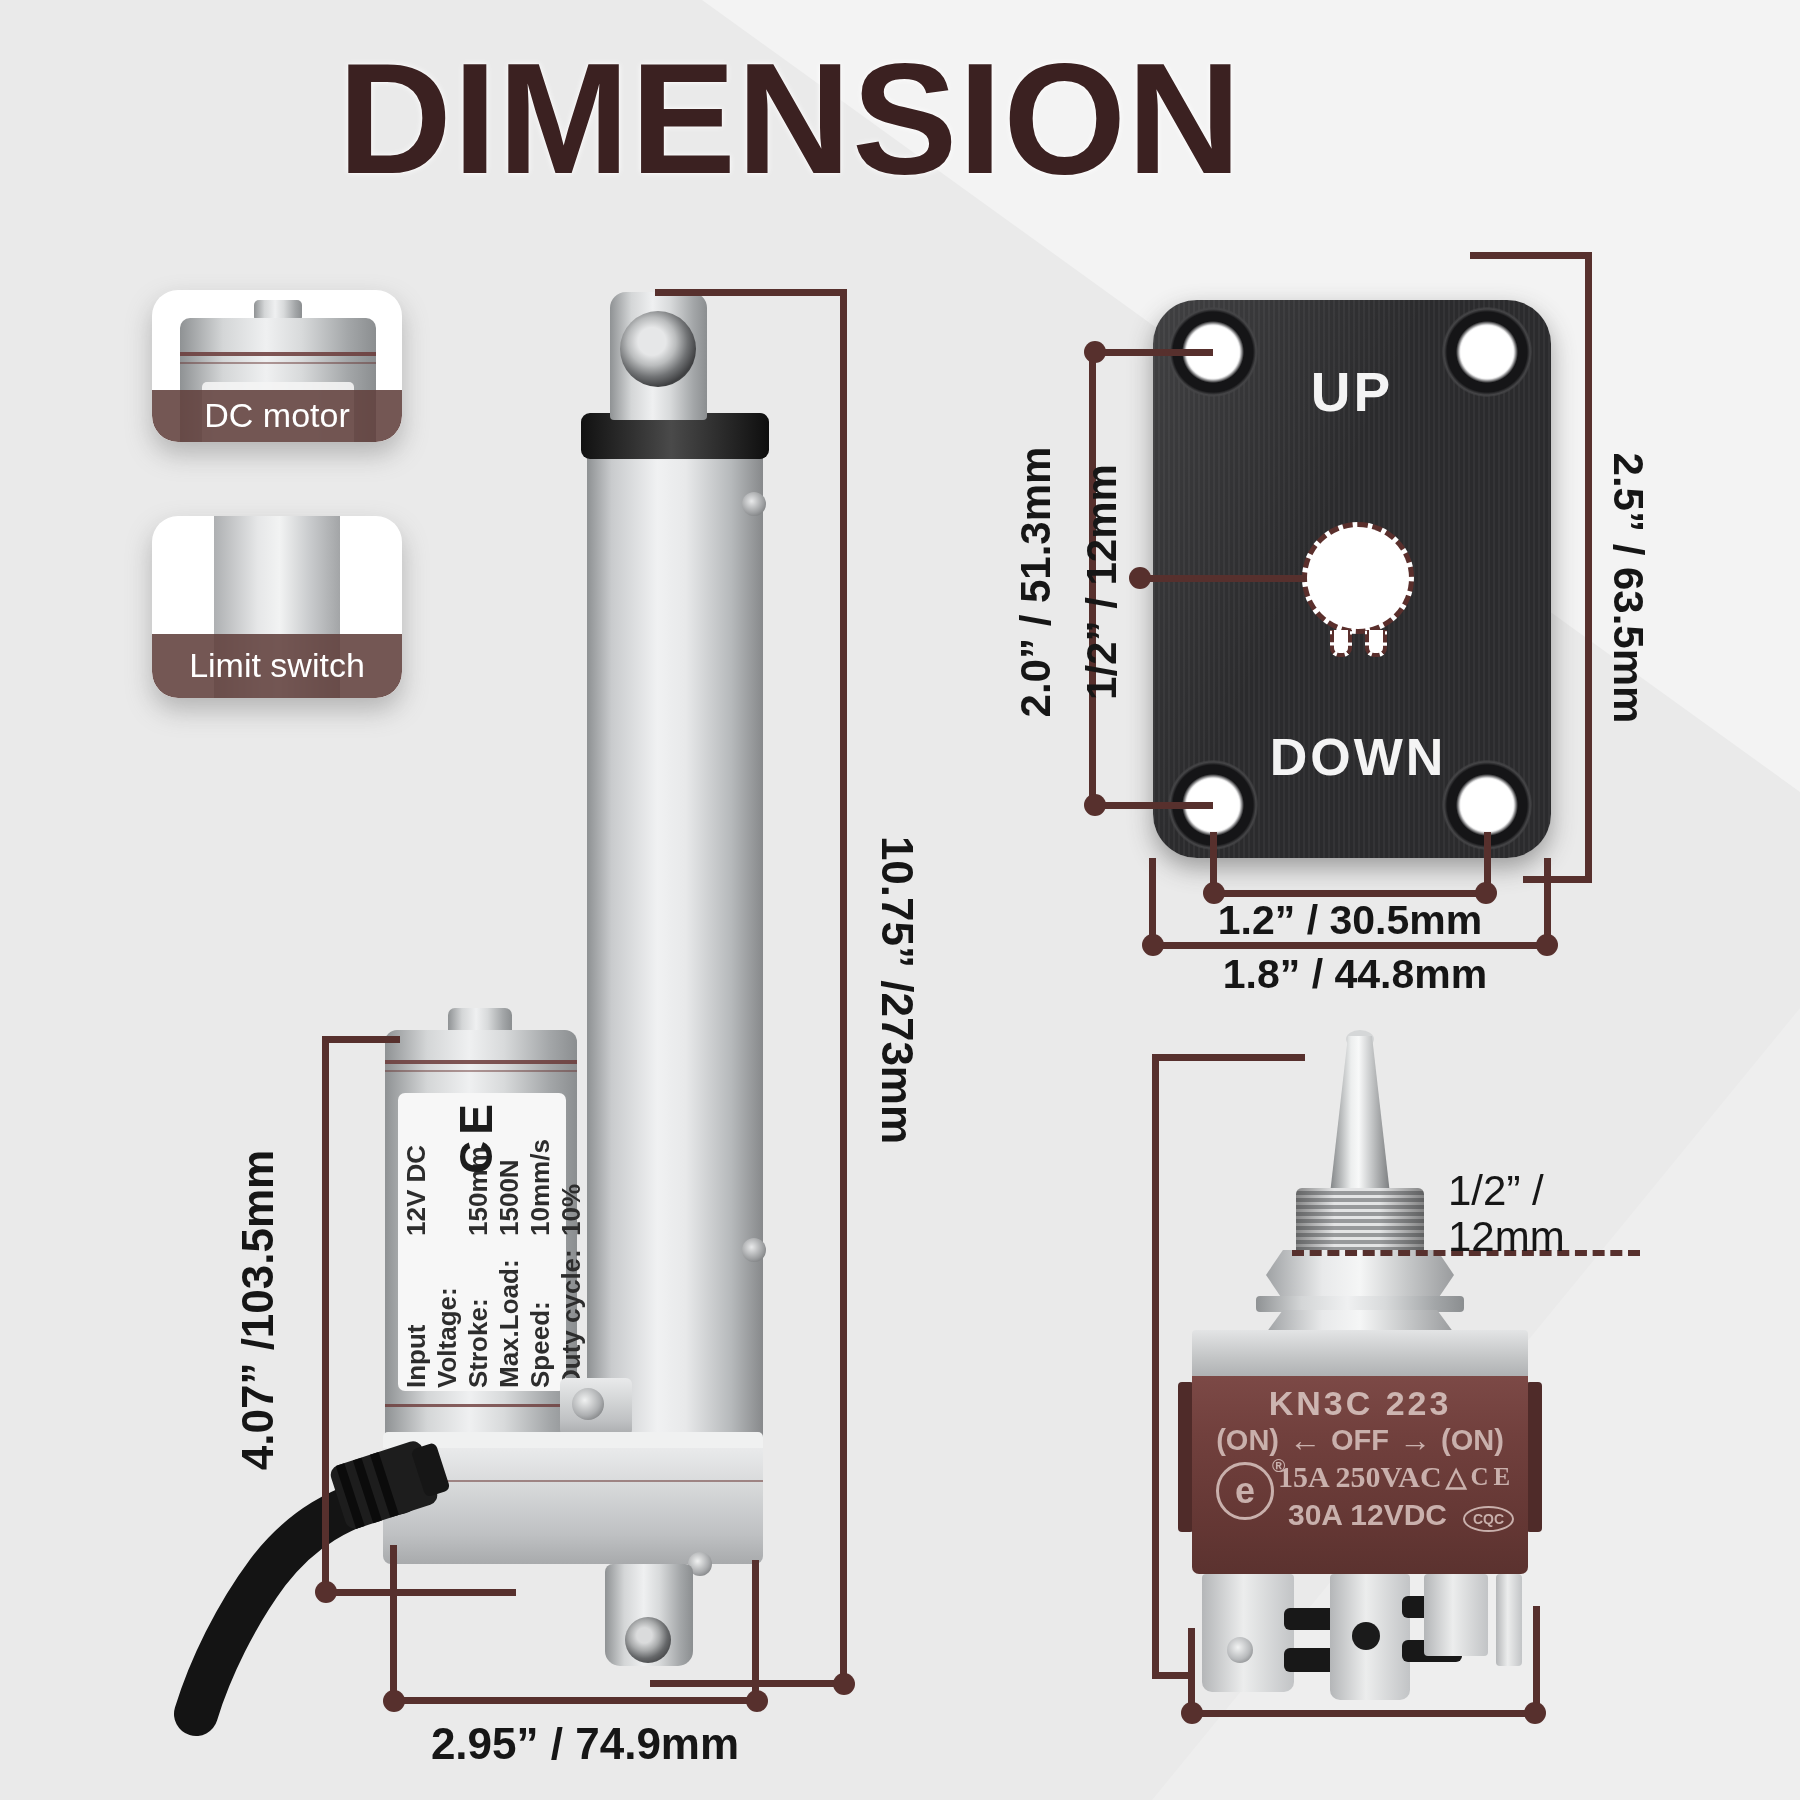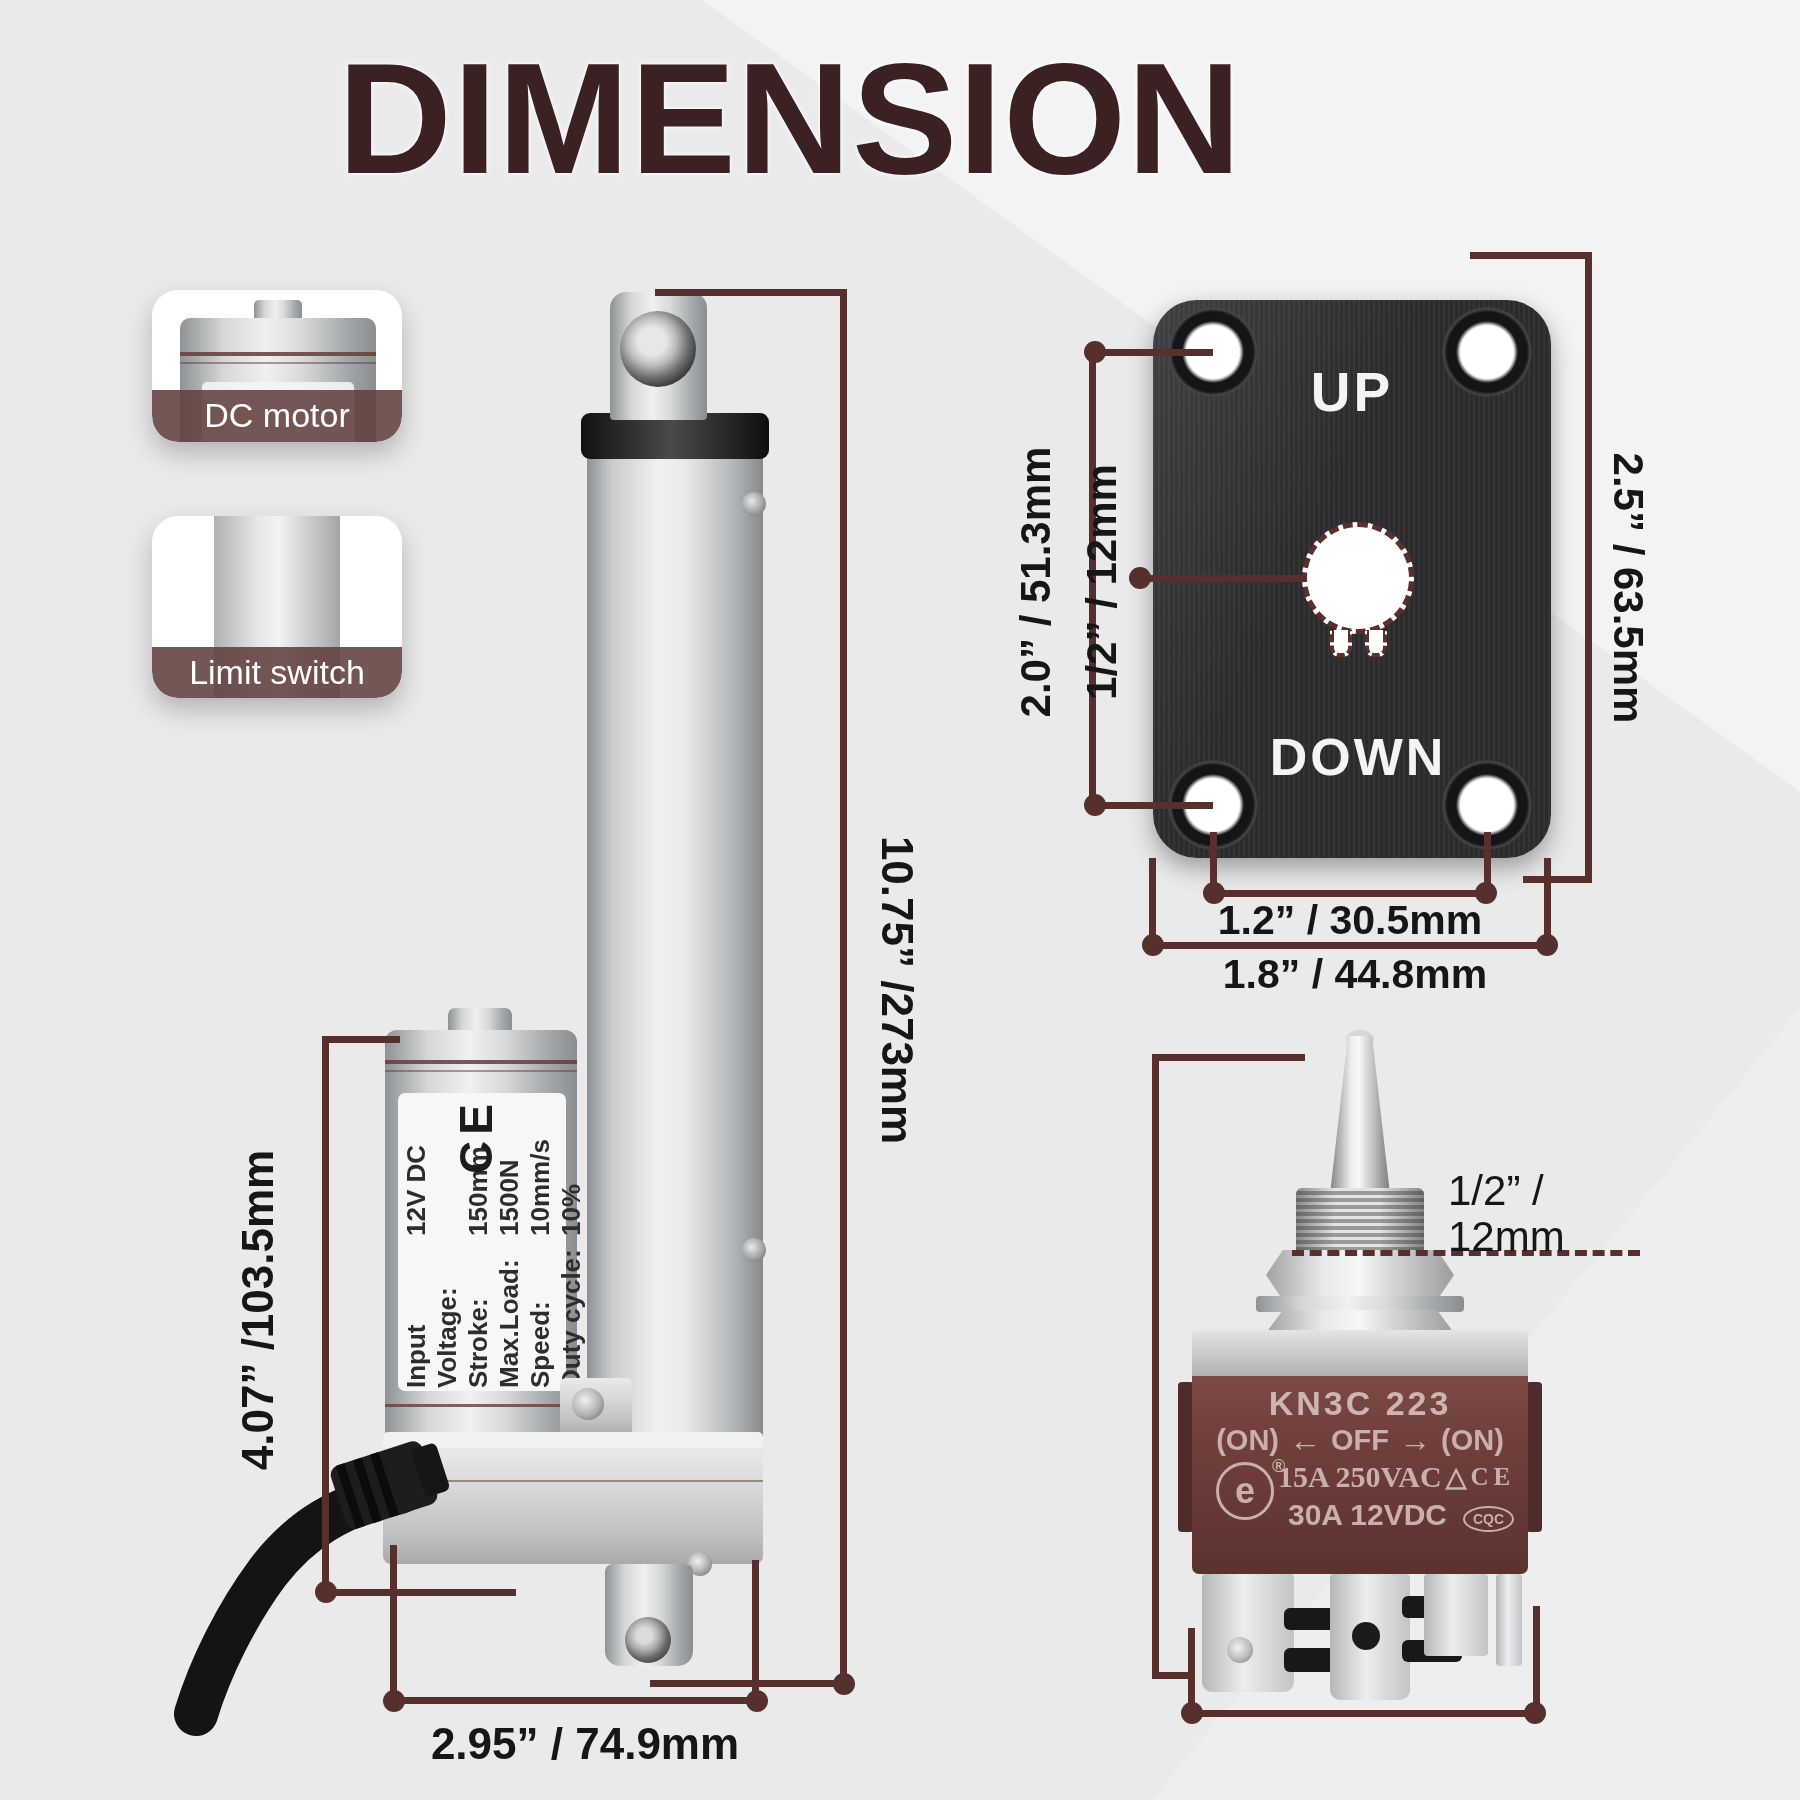--- a/index.html
+++ b/index.html
@@ -74,21 +74,21 @@
     <div class="abs" style="left:28px;top:62px;width:196px;height:4px;background:#6a3a38;opacity:.85;"></div>
     <div class="abs" style="left:28px;top:72px;width:196px;height:2px;background:#6a3a38;opacity:.5;"></div>
     <div class="abs" style="left:50px;top:92px;width:152px;height:110px;background:#f4f4f4;border-radius:5px;opacity:.9;"></div>
     <div class="banner" style="height:52px;">
       <span>DC motor</span>
     </div>
   </div>
 
   <div class="card" style="top:516px;height:182px;">
     <div class="abs" style="left:62px;top:0;width:126px;height:182px;background:linear-gradient(90deg,#aeb0b2,#e6e7e8 35%,#f2f3f3 52%,#c9cbcd 76%,#a3a5a7);"></div>
-    <div class="banner" style="height:51px;">
+    <div class="banner" style="height:64px;">
       <span>Limit switch</span>
     </div>
   </div>
 
 
   <div class="plate"></div>
   <div class="phole" style="left:1213px;top:352px;"></div>
   <div class="phole" style="left:1487px;top:352px;"></div>
   <div class="phole" style="left:1213px;top:805px;"></div>
   <div class="phole" style="left:1487px;top:805px;"></div>

